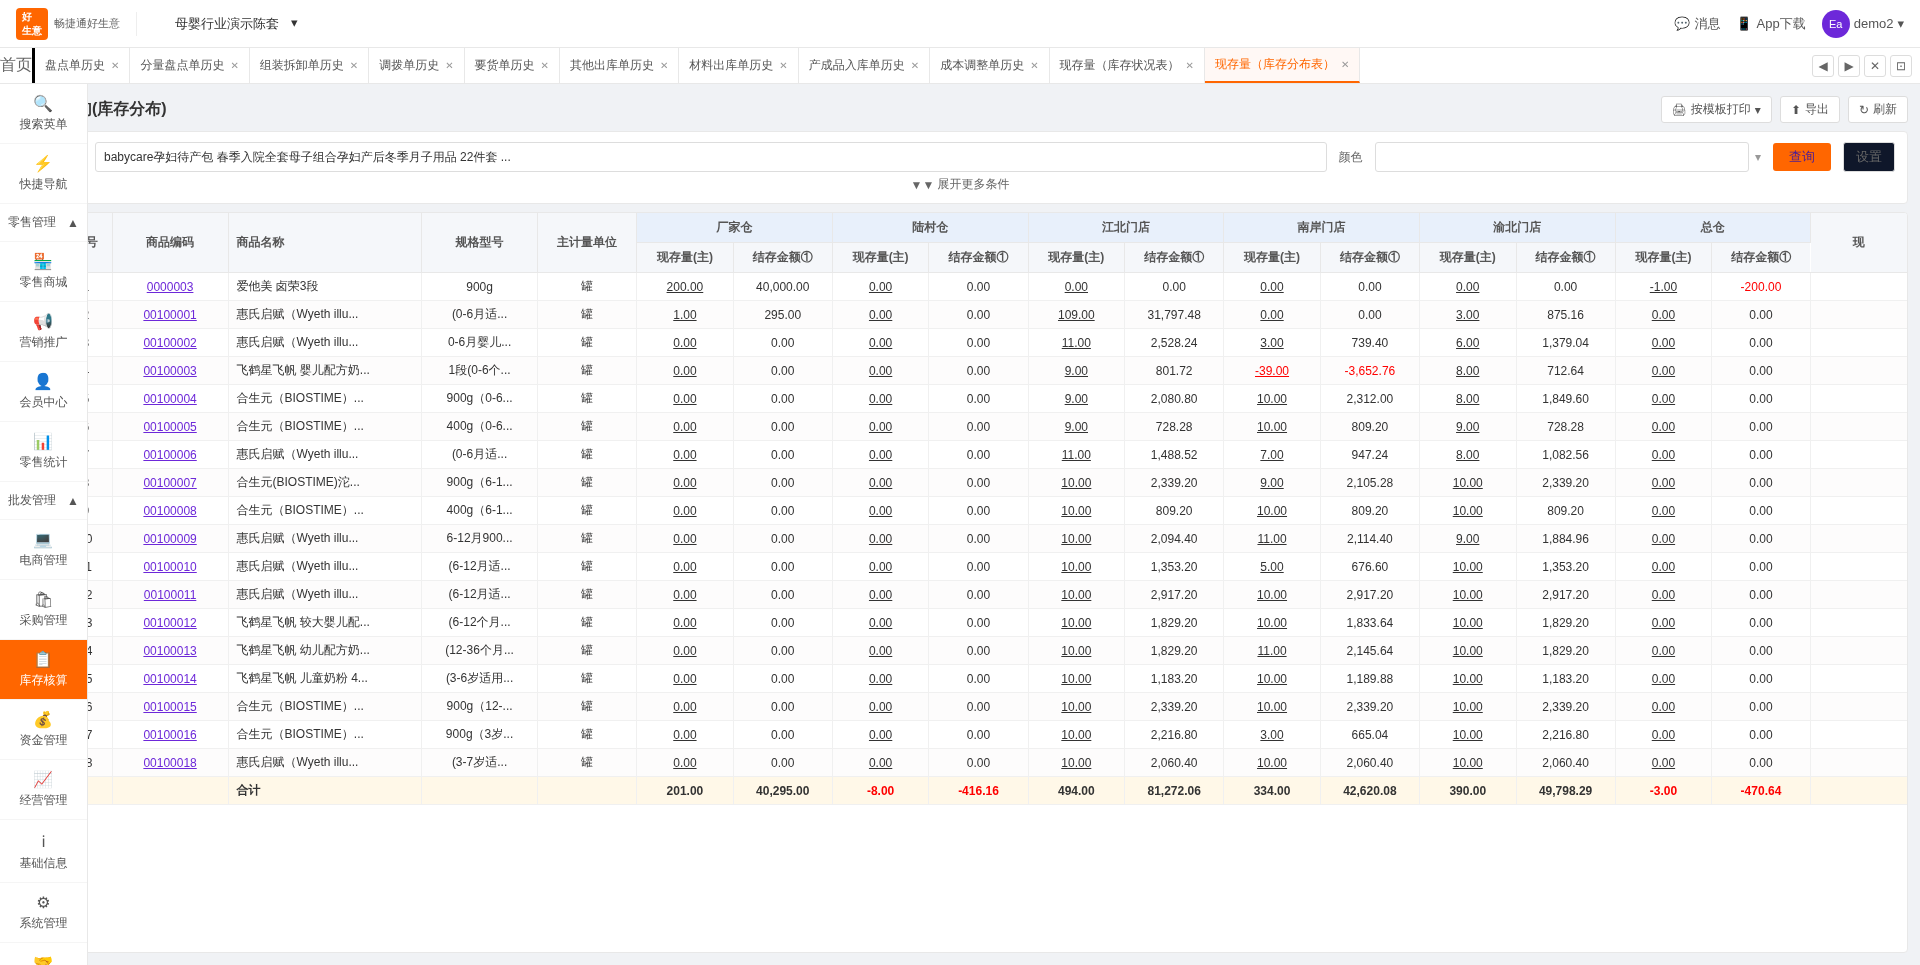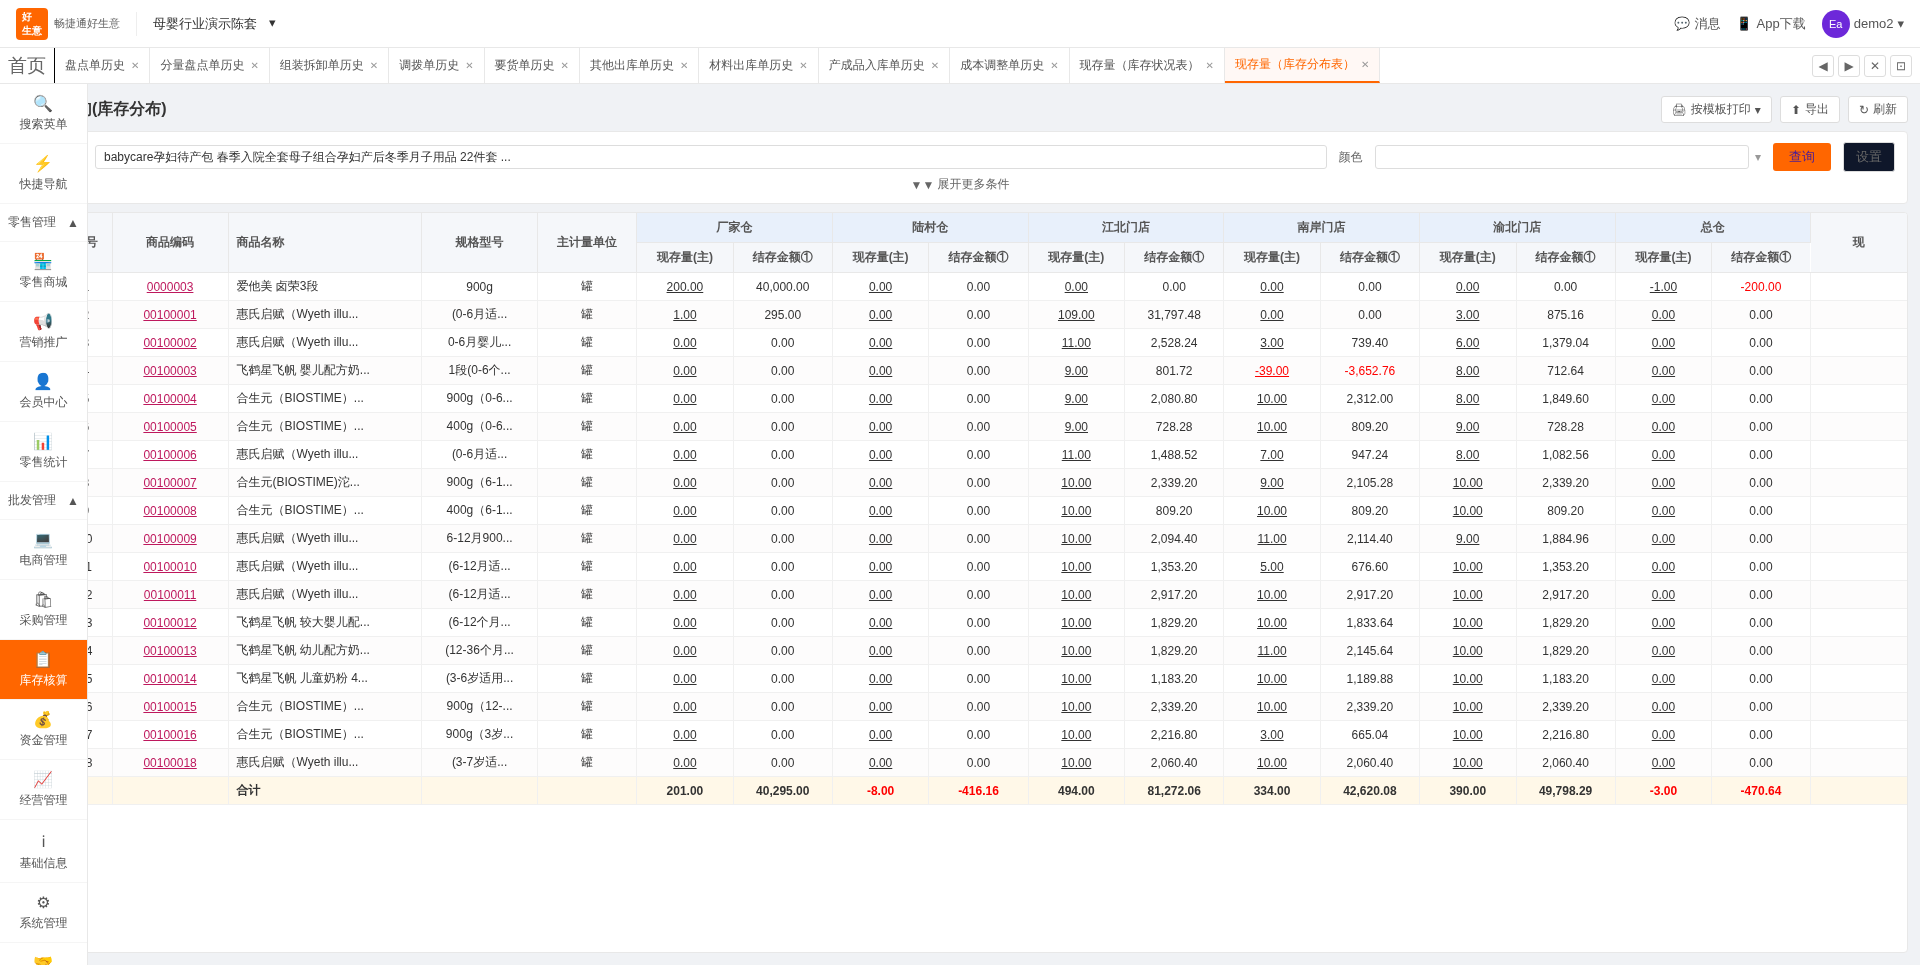--- a/index.html
+++ b/index.html
@@ -14,45 +14,45 @@
       justify-content: space-between;
       padding: 0 16px;
       border-bottom: 1px solid #e8e8e8;
       position: fixed;
       top: 0; left: 0; right: 0;
       z-index: 100;
     }
     .top-bar-left { display: flex; align-items: center; gap: 8px; }
     .logo-area { display: flex; align-items: center; gap: 6px; }
     .logo-icon { width: 32px; height: 32px; background: #ff6600; border-radius: 4px; display: flex; align-items: center; justify-content: center; color: #fff; font-size: 10px; font-weight: bold; }
-    .nav-selector { display: flex; align-items: flex-start; gap: 12px; color: #333; font-size: 13px; cursor: pointer; }
+    .nav-selector { display: flex; align-items: flex-start; gap: 12px; color: #333; font-size: 13px; cursor: pointer; margin-left: 22px; }
     .top-bar-right { display: flex; align-items: center; gap: 16px; font-size: 13px; color: #555; }
     .top-bar-right .btn { display: flex; align-items: center; gap: 4px; cursor: pointer; }
     .avatar { width: 28px; height: 28px; border-radius: 50%; background: #6d28d9; display: flex; align-items: center; justify-content: center; color: #fff; font-size: 11px; }
 
     
     .tab-bar {
       position: fixed;
       top: 48px; left: 0; right: 0;
       height: 36px;
       background: #fff;
       display: flex;
       align-items: center;
       border-bottom: 1px solid #e8e8e8;
       z-index: 99;
       overflow: hidden;
     }
     .tab-bar-home {
-      padding: 0 8px;
+      padding: 0 0;
       height: 100%;
       display: flex;
       align-items: center;
       color: #666;
-      font-size: 19px;
-      border-right: 1px solid #000000;
+      font-size: 16px;
+      border-right: 3px solid #000000;
       cursor: pointer;
     }
     .tab-bar-tabs { display: flex; flex: 1; overflow: hidden; height: 100%; }
     .tab {
       display: flex;
       align-items: center;
       padding: 0 10px;
       height: 100%;
       font-size: 12px;
       color: #555;
@@ -128,21 +128,21 @@
       border: 1px solid #e8e8e8;
     }
     .filter-row { display: flex; align-items: center; gap: 12px; flex-wrap: nowrap; }
     .filter-item { display: flex; align-items: center; gap: 6px; flex: 1; }
     .filter-label { color: #666; white-space: nowrap; font-size: 12px; min-width: 30px; }
     .filter-input {
       flex: 1;
       height: 24px;
       border: 1px solid #ddd;
       border-radius: 3px;
-      padding: 8px 8px;
+      padding: 14px 8px;
       font-size: 12px;
       color: #333;
       outline: none;
     }
     .filter-input-long { min-width: 300px; }
     .filter-expand {
       color: #666;
       cursor: pointer;
       font-size: 12px;
       display: flex;
@@ -202,21 +202,21 @@
       border-bottom: 1px solid #f0f0f0;
       border-right: 1px solid #f0f0f0;
       white-space: nowrap;
       text-align: center;
       color: #333;
     }
     tbody td:last-child { border-right: none; }
     tbody tr:nth-child(even) { background: #fdfcfc; }
     tbody tr.summary-row { background: #fff8e8; font-weight: bold; }
     .text-red { color: #f00; }
-    .text-blue { color: #be185d; }
+    .text-blue { color: #6d28d9; }
     .underline { text-decoration: underline; cursor: pointer; }
     .th-group { background: #e8f0fb; text-align: center; }
     .col-no { width: 36px; }
     .col-code { width: 90px; }
     .col-name { width: 140px; text-align: left !important; }
     .col-spec { width: 90px; }
     .col-unit { width: 60px; }
     .col-num { width: 75px; }
 
     

